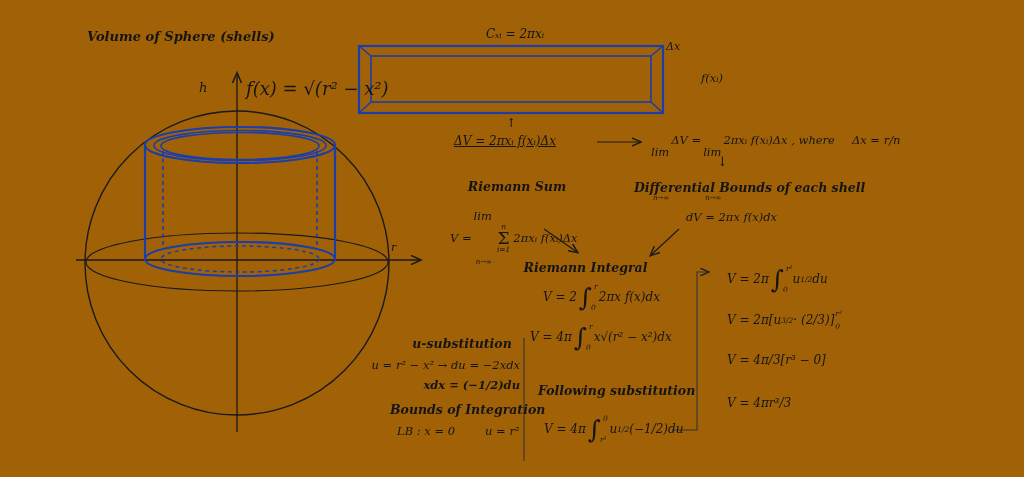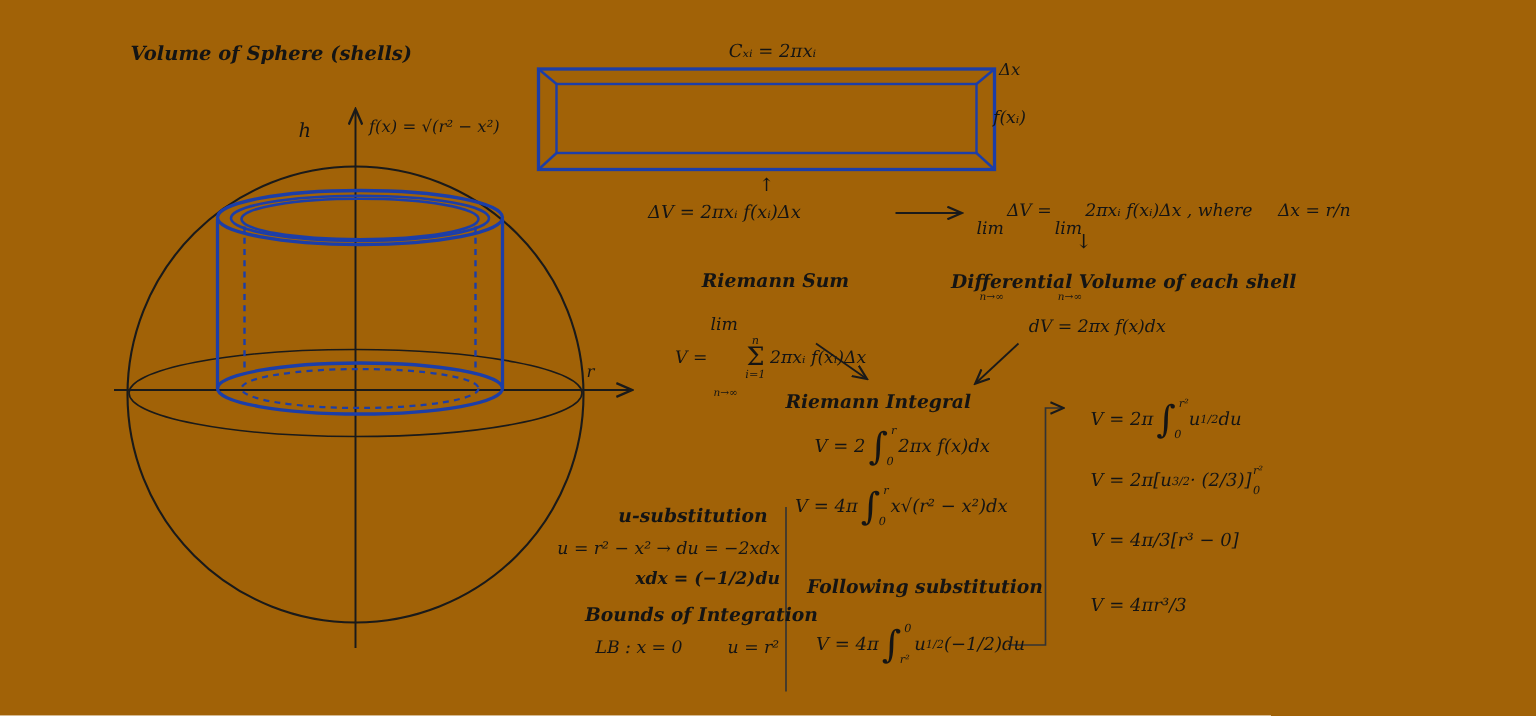--- a/index.html
+++ b/index.html
@@ -69,29 +69,29 @@
     <line x1="679" y1="229" x2="651" y2="255" stroke="#1a1a1a" stroke-width="1.2" marker-end="url(#ah)"></line>
 
     <line x1="524" y1="338" x2="524" y2="461" stroke="#333" stroke-width="1.1"></line>
 
     <polyline points="672,430 697,430 697,272 708,272" fill="none" stroke="#333" stroke-width="1.1" marker-end="url(#ah)"></polyline>
   </svg>
 
   <div class="t head" style="left:87px; top:29px; font-size:13px;">Volume of Sphere (shells)</div>
 
   <div class="t sm" style="left:199px; top:80px; font-size:13px;">h</div>
-  <div class="t" style="left:246px; top:78px; font-size:11px;">f(x) = √(r² − x²)</div>
+  <div class="t" style="left:246px; top:78px; font-size:18px;">f(x) = √(r² − x²)</div>
   <div class="t" style="left:391px; top:241px; font-size:11px;">r</div>
 
   <div class="t frm" style="left:420px; top:27px; width:190px; text-align:center;">Cₓᵢ = 2πxᵢ</div>
   <div class="t" style="left:666px; top:40px; font-size:11px;">Δx</div>
-  <div class="t" style="left:662px; top:71px; font-size:11.5px;">f(xᵢ)</div>
+  <div class="t" style="left:662px; top:71px; font-size:11.5px;padding-left:39px;">f(xᵢ)</div>
   <div class="t arrowtxt" style="left:506px; top:116px; font-size:12px;">↑</div>
 
-  <div class="t frm" style="left:432px; top:134px;">ΔV = 2πxᵢ f(xᵢ)Δx</div>
+  <div class="t frm" style="left:454px; top:134px;text-decoration:underline;">ΔV = 2πxᵢ f(xᵢ)Δx</div>
 
   <div class="t rowtop" style="left:649px; top:133px; font-size:11.5px;">
     <span class="limstk">
       <span>lim</span>
       <span class="s">n→∞</span>
     </span>
     <span>ΔV =</span>
     <span class="limstk">
       <span>lim</span>
       <span class="s">n→∞</span>
@@ -109,21 +109,21 @@
       <span class="s">n→∞</span>
     </span>
     <span class="sumstk">
       <span>n</span>
       <span class="sg">Σ</span>
       <span>i=1</span>
     </span>
     <span>2πxᵢ f(xᵢ)Δx</span>
   </div>
 
-  <div class="t head" style="left:634px; top:180px; width:195px;">Differential Volume of each shell</div>
+  <div class="t head" style="left:634px; top:180px; width:195px;">Differential Bounds of each shell</div>
   <div class="t" style="left:634px; top:210px; width:195px; text-align:center; font-size:11.5px;">dV = 2πx f(x)dx</div>
 
   <div class="t head" style="left:518px; top:260px; width:135px;">Riemann Integral</div>
   <div class="t row" style="left:543px; top:282px; font-size:12px;">
     <span>V = 2</span>
     <span class="int">
       <span class="sign">∫</span>
       <span class="b">
         <span class="ub">r</span>
         <span class="lb">0</span>

